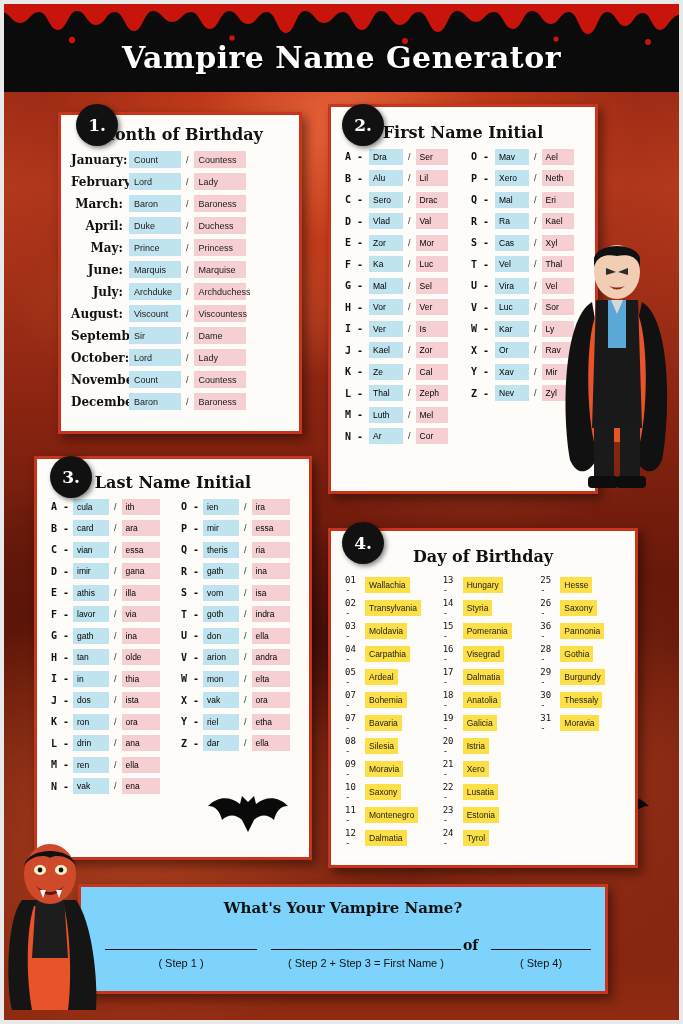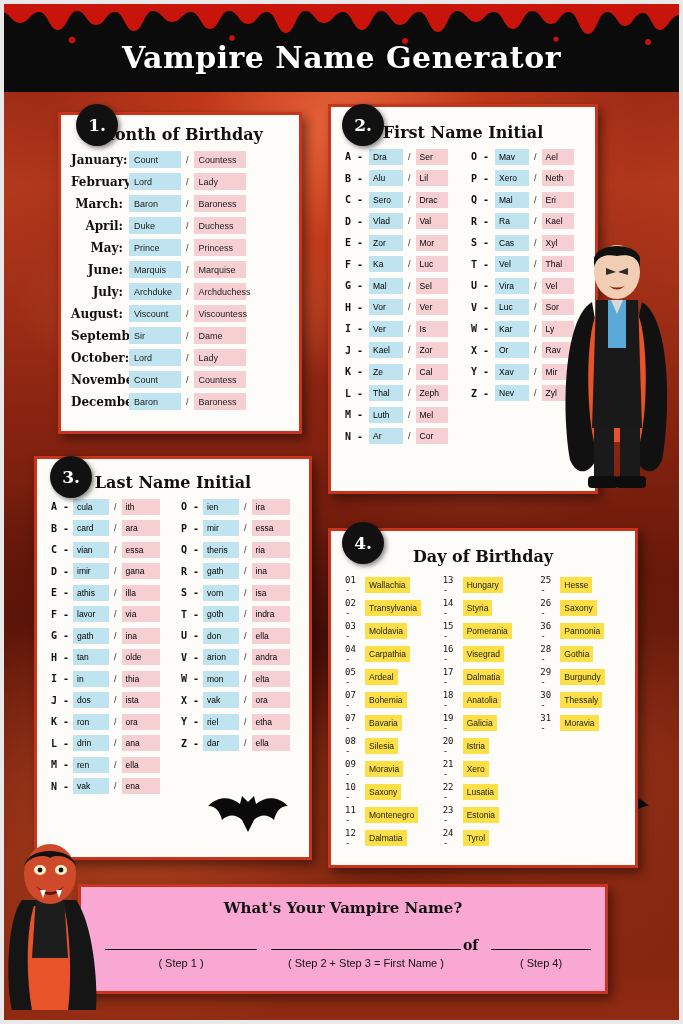--- a/index.html
+++ b/index.html
@@ -148,21 +148,21 @@
     font-size:9px; color:#111;
   }
   .day-chip {
     height:16px; padding:0 4px; font-size:8.5px;
     display:flex; align-items:center; background:#fde047; color:#1b1b1b;
   }
 
   
   #answer {
     position:absolute; left:78px; top:884px; width:530px; height:110px;
-    background:#f9a8d4; border:3px solid #c8341c;
+    background:#7dd3fc; border:3px solid #c8341c;
     box-shadow: 4px 5px 10px rgba(0,0,0,0.45);
     z-index:12;
   }
   #answer h2 {
     margin:0; padding-top:12px;
     text-align:center;
     font-family:"DejaVu Serif", serif;
     font-size:15px; color:#111;
   }
   .lines { position:relative; height:34px; margin-top:14px; }

